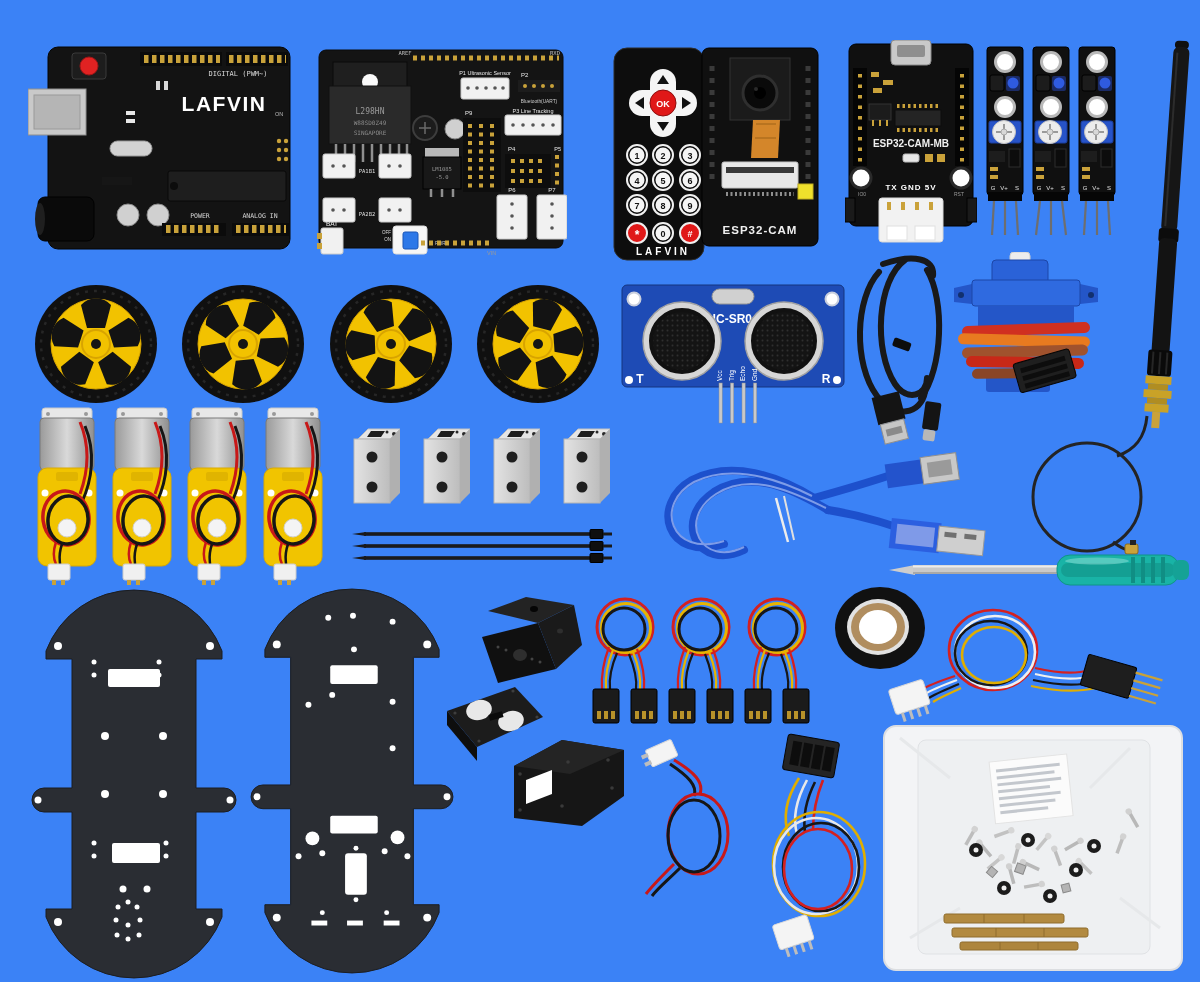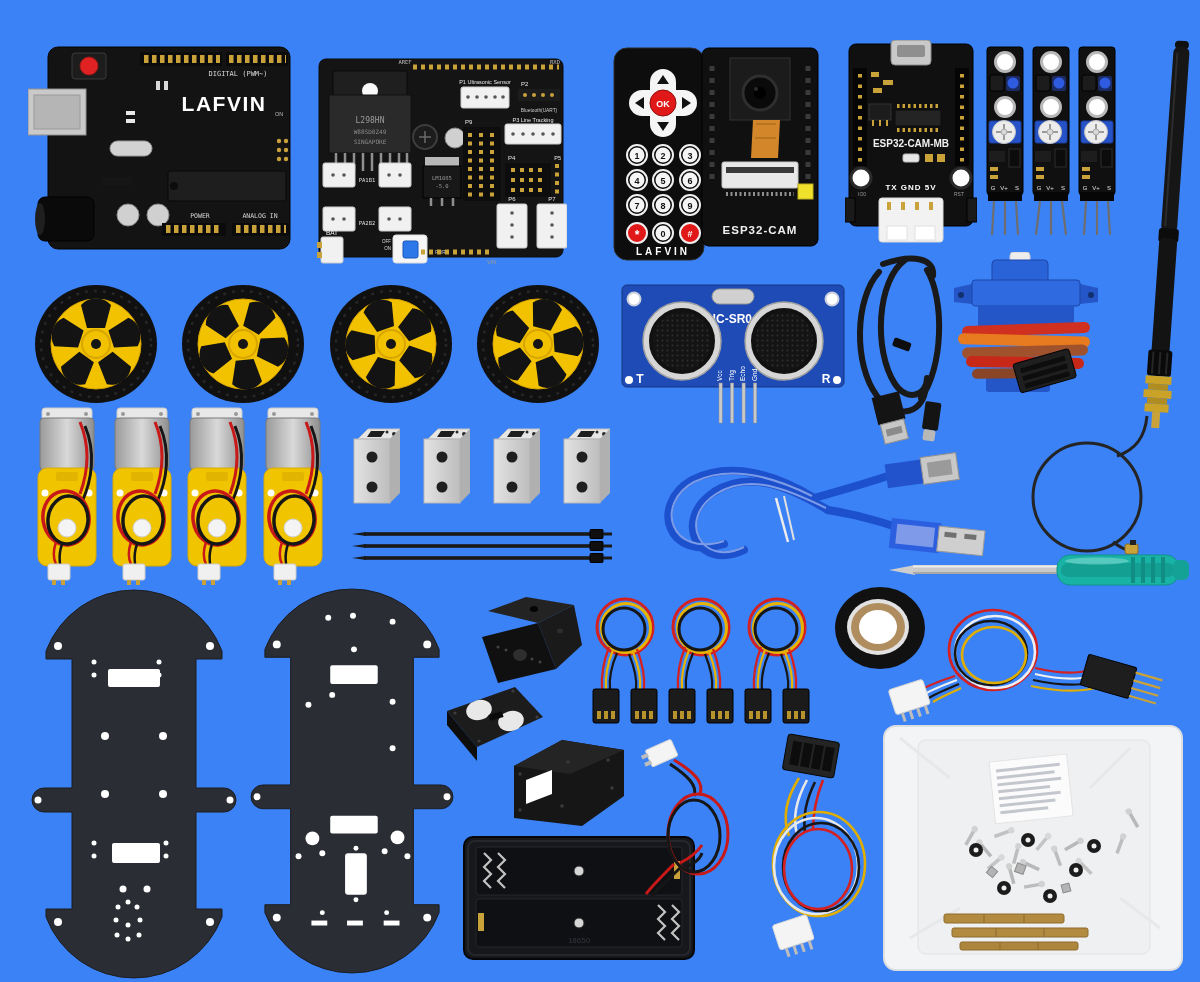--- a/index.html
+++ b/index.html
@@ -69,21 +69,21 @@
   <circle cx="130" cy="170" r="11" fill="#d0d0d0" stroke="#8a8a8a"></circle>
   <text x="172" y="173" font-size="6.5" fill="#d8d8d8" text-anchor="middle" class="mono">POWER</text>
   <text x="232" y="173" font-size="6.5" fill="#d8d8d8" text-anchor="middle" class="mono">ANALOG IN</text>
   <rect x="134" y="178" width="64" height="13" fill="#0b0b0b"></rect>
   <rect x="204" y="178" width="58" height="13" fill="#0b0b0b"></rect>
   <line x1="138" y1="184" x2="194" y2="184" stroke="#c9a23a" stroke-width="8" stroke-dasharray="4.5 3.5"></line>
   <line x1="208" y1="184" x2="258" y2="184" stroke="#c9a23a" stroke-width="8" stroke-dasharray="4.5 3.5"></line>
 </svg>
 </div>
 
-<div class="item" style="left:315px;top:51px">
+<div class="item" style="left:315px;top:42px">
 <svg width="252" height="216" viewBox="0 0 252 216">
   <rect x="4" y="8" width="244" height="198" rx="7" fill="#141414" stroke="#0a0a0a"></rect>
   <line x1="98" y1="16" x2="244" y2="16" stroke="#c9a23a" stroke-width="5" stroke-dasharray="4 4"></line>
   <text x="90" y="13" font-size="5.5" fill="#bbb" text-anchor="middle" class="mono">AREF</text>
   <text x="240" y="13" font-size="5.5" fill="#bbb" text-anchor="middle" class="mono">RXD</text>
   <g>
     <rect x="18" y="20" width="74" height="40" fill="#1f1f1f" stroke="#0a0a0a"></rect>
     <circle cx="55" cy="40" r="8" fill="#fafafa"></circle>
     <rect x="14" y="44" width="82" height="58" fill="#2a2a2a" stroke="#111"></rect>
     <text x="55" y="72" font-size="8" fill="#9a9a9a" text-anchor="middle" class="mono">L298HN</text>
@@ -1028,41 +1028,20 @@
     <g stroke="#c9a23a" stroke-width="2.2">
       <line x1="248" y1="73" x2="276" y2="73"></line>
             <line x1="248" y1="81" x2="276" y2="81"></line>
       <line x1="248" y1="89" x2="276" y2="89"></line>
             <line x1="248" y1="97" x2="276" y2="97"></line>
     </g>
   </g>
 </svg>
 </div>
 
-<div class="item" style="left:462px;top:833px">
-<svg width="242" height="132" viewBox="0 0 242 132">
-  <rect x="2" y="4" width="230" height="122" rx="9" fill="#17181c" stroke="#060608" stroke-width="2"></rect>
-  <rect x="6" y="8" width="222" height="114" rx="7" fill="none" stroke="#26272c" stroke-width="2"></rect>
-  <rect x="14" y="14" width="206" height="48" rx="3" fill="#0f1013" stroke="#26272c"></rect>
-  <rect x="14" y="66" width="206" height="48" rx="3" fill="#0f1013" stroke="#26272c"></rect>
-  <g fill="none" stroke="#c2c2c2" stroke-width="2.2">
-    <path d="M22 20 l7 7 l-7 7 l7 7 l-7 7 l7 7"></path>
-    <path d="M36 20 l7 7 l-7 7 l7 7 l-7 7 l7 7"></path>
-    <path d="M196 72 l7 7 l-7 7 l7 7 l-7 7 l7 7"></path>
-    <path d="M210 72 l7 7 l-7 7 l7 7 l-7 7 l7 7"></path>
-  </g>
-  <rect x="212" y="28" width="6" height="18" fill="#caa23a"></rect>
-  <rect x="16" y="80" width="6" height="18" fill="#caa23a"></rect>
-  <circle cx="117" cy="38" r="5" fill="#d6d6d6" stroke="#2a2a2a"></circle>
-  <circle cx="117" cy="90" r="5" fill="#d6d6d6" stroke="#2a2a2a"></circle>
-  <text x="117" y="110" font-size="8" fill="#34363c" text-anchor="middle">18650</text>
-  <path d="M218 30 C230 24 236 18 240 12" fill="none" stroke="#c81818" stroke-width="3"></path>
-  <path d="M218 36 C232 32 238 26 240 20" fill="none" stroke="#161616" stroke-width="3"></path>
-</svg>
-</div>
 
 <div class="item" style="left:640px;top:738px">
 <svg width="120" height="162" viewBox="0 0 120 162">
   <g transform="rotate(-24 22 16)">
     <rect x="8" y="6" width="28" height="18" rx="2" fill="#f4f4f4" stroke="#d8d8d8"></rect>
     <rect x="2" y="9" width="7" height="4" fill="#bdbdbd"></rect>
           <rect x="2" y="17" width="7" height="4" fill="#bdbdbd"></rect>
   </g>
   <path d="M34 22 C54 34 64 44 60 56" fill="none" stroke="#c81818" stroke-width="3"></path>
   <path d="M30 26 C48 38 58 48 54 58" fill="none" stroke="#161616" stroke-width="3"></path>

